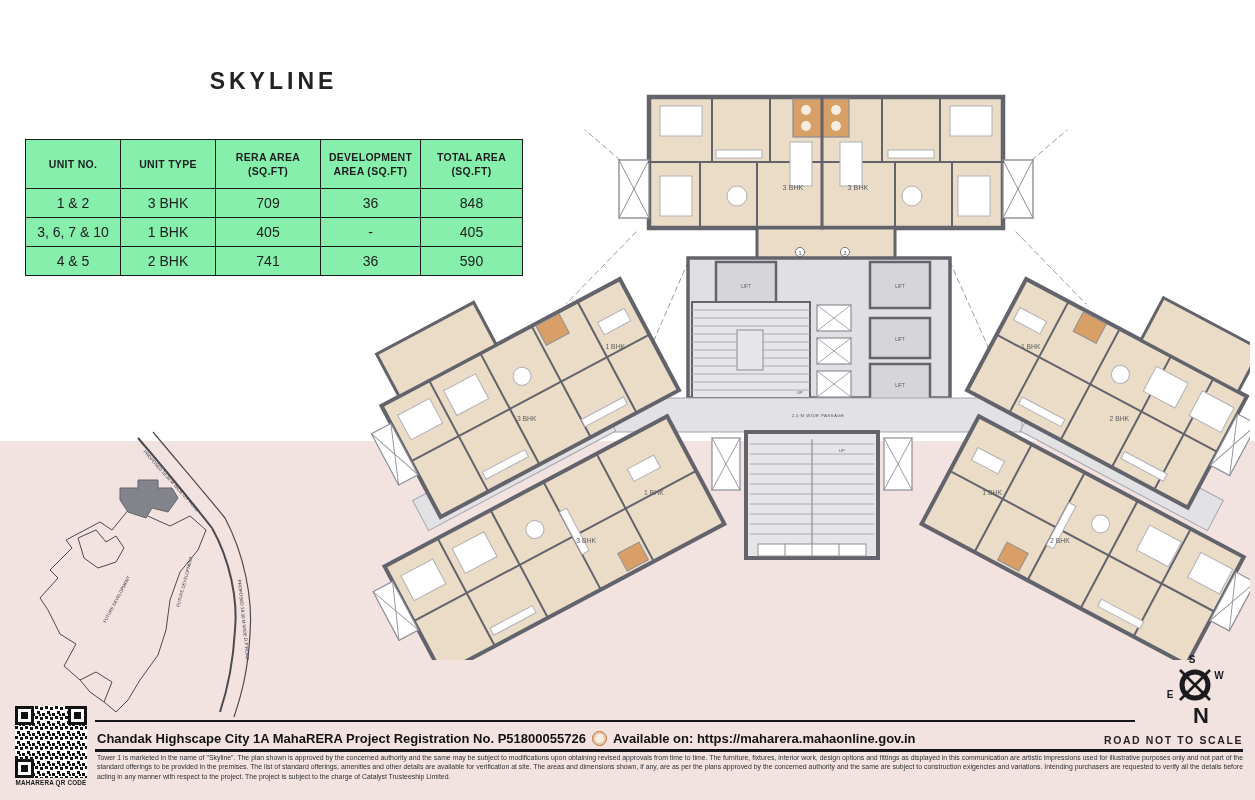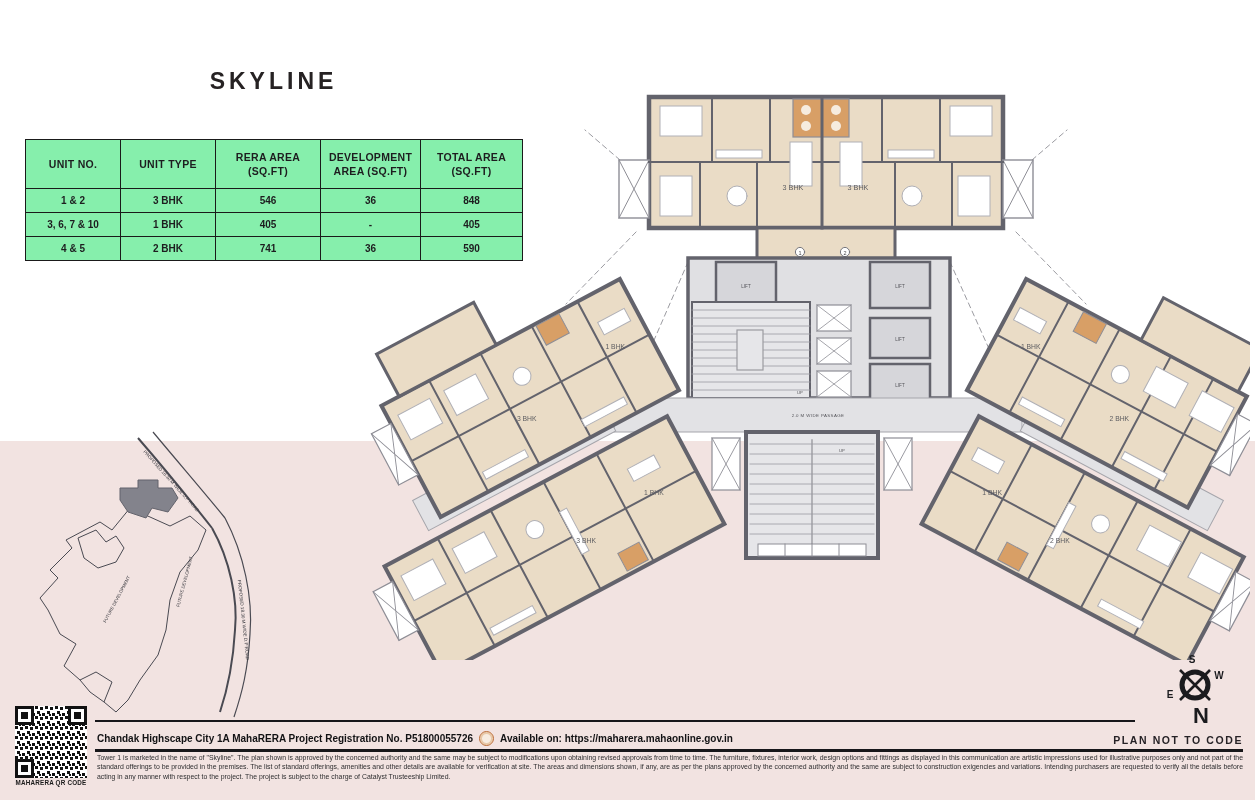--- a/index.html
+++ b/index.html
@@ -5,31 +5,31 @@
   html,body{margin:0;padding:0;}
   body{font-family:"Liberation Sans", sans-serif; background:#ffffff;}
   .page{position:relative;width:1255px;height:800px;overflow:hidden;background:#ffffff;}
   .pink-band{position:absolute;left:0;top:441px;width:1255px;height:359px;background:#f2e3e1;}
   .title{position:absolute;left:25px;top:68px;width:497px;text-align:center;
          font-size:23px;font-weight:800;letter-spacing:4px;color:#262223;}
   table.unit-table{position:absolute;left:25px;top:103px;width:497px;border-collapse:collapse;
         background:#86efac;table-layout:fixed;margin-top:36px;}
   table.unit-table th, table.unit-table td{border:1.3px solid #1a1a1a;text-align:center;color:#1d1d1f;}
   table.unit-table th{font-size:10.5px;font-weight:700;padding:10px 3px;letter-spacing:.3px;line-height:1.35;}
-  table.unit-table td{font-size:10px;font-weight:700;padding:6px 2px;}
+  table.unit-table td{font-size:14px;font-weight:400;padding:6px 2px;}
   col.c1{width:95px}col.c2{width:95px}col.c3{width:105px}col.c4{width:100px}col.c5{width:102px}
   .plan-wrap{position:absolute;left:370px;top:85px;width:880px;height:575px;}
   .sitemap-wrap{position:absolute;left:20px;top:430px;width:280px;height:290px;}
   .qr-wrap{position:absolute;left:15px;top:706px;width:72px;height:72px;}
   .qr-label{position:absolute;left:8px;top:779px;width:86px;text-align:center;
             font-size:6.3px;font-weight:700;color:#1a1a1a;letter-spacing:.2px;}
   .rule-thin{position:absolute;left:95px;top:720px;width:1040px;height:1.5px;background:#17171a;}
   .rule-thick{position:absolute;left:95px;top:749px;width:1148px;height:2.5px;background:#17171a;}
   .reg-line{position:absolute;left:97px;top:731px;width:1040px;display:flex;align-items:center;gap:6px;
-            font-size:10px;font-weight:700;color:#121214;white-space:nowrap;}
+            font-size:13px;font-weight:700;color:#121214;white-space:nowrap;}
   .reg-icon{display:inline-block;width:13px;height:13px;border-radius:50%;
             border:1.6px solid #bb6a33;background:#f7ece0;box-shadow:inset 0 0 0 2px #e8c9a8;}
   .plan-note{position:absolute;left:1100px;top:734px;width:143px;text-align:right;
              font-size:10.5px;font-weight:700;letter-spacing:1.6px;color:#262226;}
   .disclaimer{position:absolute;left:97px;top:753px;width:1146px;font-size:6.9px;line-height:1.34;
               color:#2e2e30;text-align:justify;}
   .compass-wrap{position:absolute;left:1155px;top:645px;width:80px;height:85px;}
   svg text{font-family:"Liberation Sans", sans-serif;}
 </style>
 </head>
@@ -54,21 +54,21 @@
         <th>UNIT TYPE</th>
         <th>RERA AREA (SQ.FT)</th>
         <th>DEVELOPMENT AREA (SQ.FT)</th>
         <th>TOTAL AREA (SQ.FT)</th>
       </tr>
     </thead>
     <tbody>
       <tr>
         <td>1 &amp; 2</td>
         <td>3 BHK</td>
-        <td>546</td>
+        <td>709</td>
         <td>36</td>
         <td>848</td>
       </tr>
       <tr>
         <td>3, 6, 7 &amp; 10</td>
         <td>1 BHK</td>
         <td>405</td>
         <td>-</td>
         <td>405</td>
       </tr>
@@ -334,16 +334,16 @@
     <text x="46" y="78" font-size="22" font-weight="bold" fill="#1b1b1e" text-anchor="middle">N</text>
   </svg>
   </div>
 
   <div class="rule-thin"></div>
   <div class="reg-line">
     <span>Chandak Highscape City 1A MahaRERA Project Registration No. P51800055726</span>
     <span class="reg-icon"></span>
     <span>Available on: https://maharera.mahaonline.gov.in</span>
   </div>
-  <div class="plan-note">PLAN NOT TO CODE</div>
+  <div class="plan-note">ROAD NOT TO SCALE</div>
   <div class="rule-thick"></div>
   <div class="disclaimer">Tower 1 is marketed in the name of "Skyline". The plan shown is approved by the concerned authority and the same may be subject to modifications upon obtaining revised approvals from time to time. The furniture, fixtures, interior work, design options and fittings as displayed in this communication are artistic impressions used for illustrative purposes only and not part of the standard offerings to be provided in the premises. The list of standard offerings, amenities and other details are available for verification at site. The areas and dimensions shown, if any, are as per the plans approved by the concerned authority and the same are subject to construction exigencies and variations. Intending purchasers are requested to verify all the details before acting in any manner with respect to the project. The project is subject to the charge of Catalyst Trusteeship Limited.</div>
 </div>
 
 </body></html>

